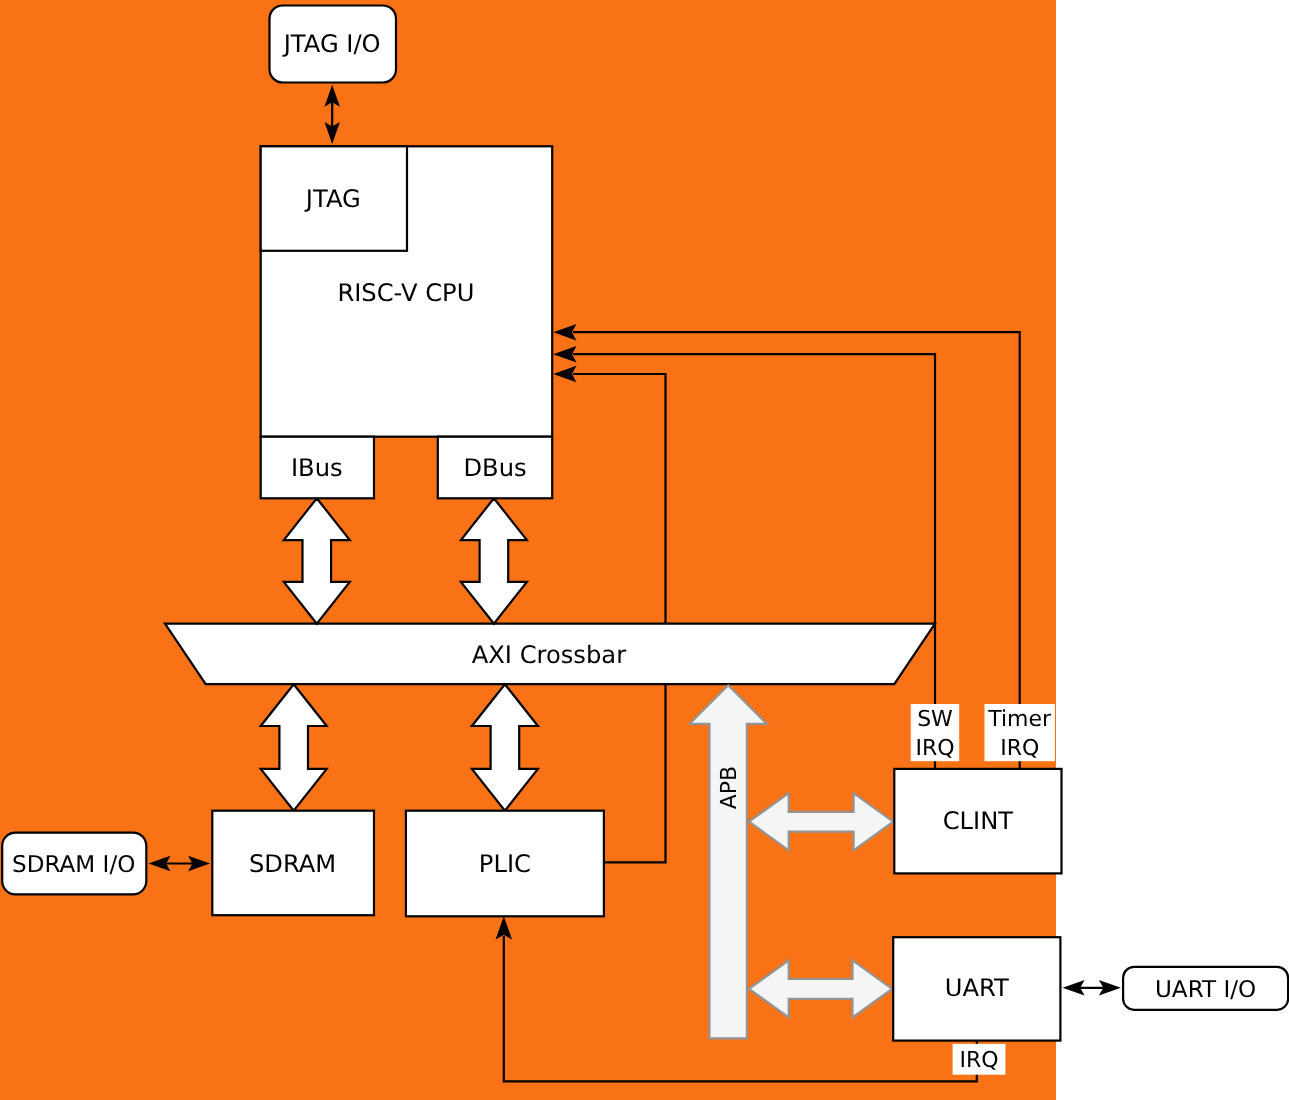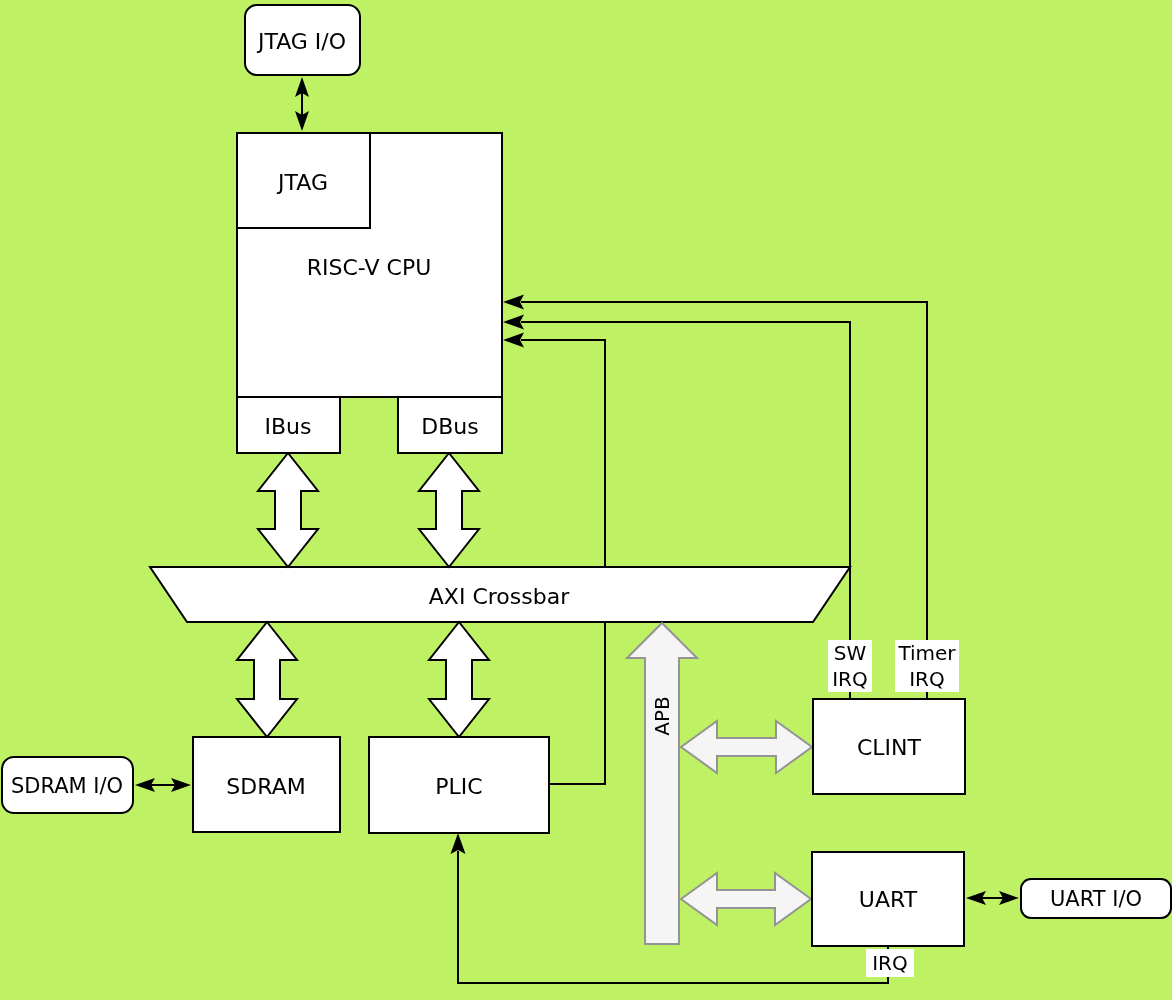--- a/index.html
+++ b/index.html
@@ -1,20 +1,20 @@
 <!DOCTYPE html>
 <html><head>
 <meta charset="utf-8">
 <style>
   html, body { margin: 0; padding: 0; background: #ffffff; }
   .canvas {
     position: relative;
-    width: 1172px;
+    width: 960px;
     height: 1000px;
-    background: #bef264;
+    background: #f97316;
     font-family: "DejaVu Sans", "Liberation Sans", sans-serif;
   }
   svg { display: block; }
   .blk   { fill: #ffffff; stroke: #000000; stroke-width: 2; }
   .line  { fill: none; stroke: #000000; stroke-width: 2; }
   .head  { fill: #000000; stroke: none; }
   .bus   { fill: #ffffff; stroke: #000000; stroke-width: 2; stroke-linejoin: miter; }
   .gray  { fill: #f5f5f5; stroke: #949494; stroke-width: 2; stroke-linejoin: miter; }
   .lblbg { fill: #ffffff; stroke: none; }
   text   { fill: #000000; }

